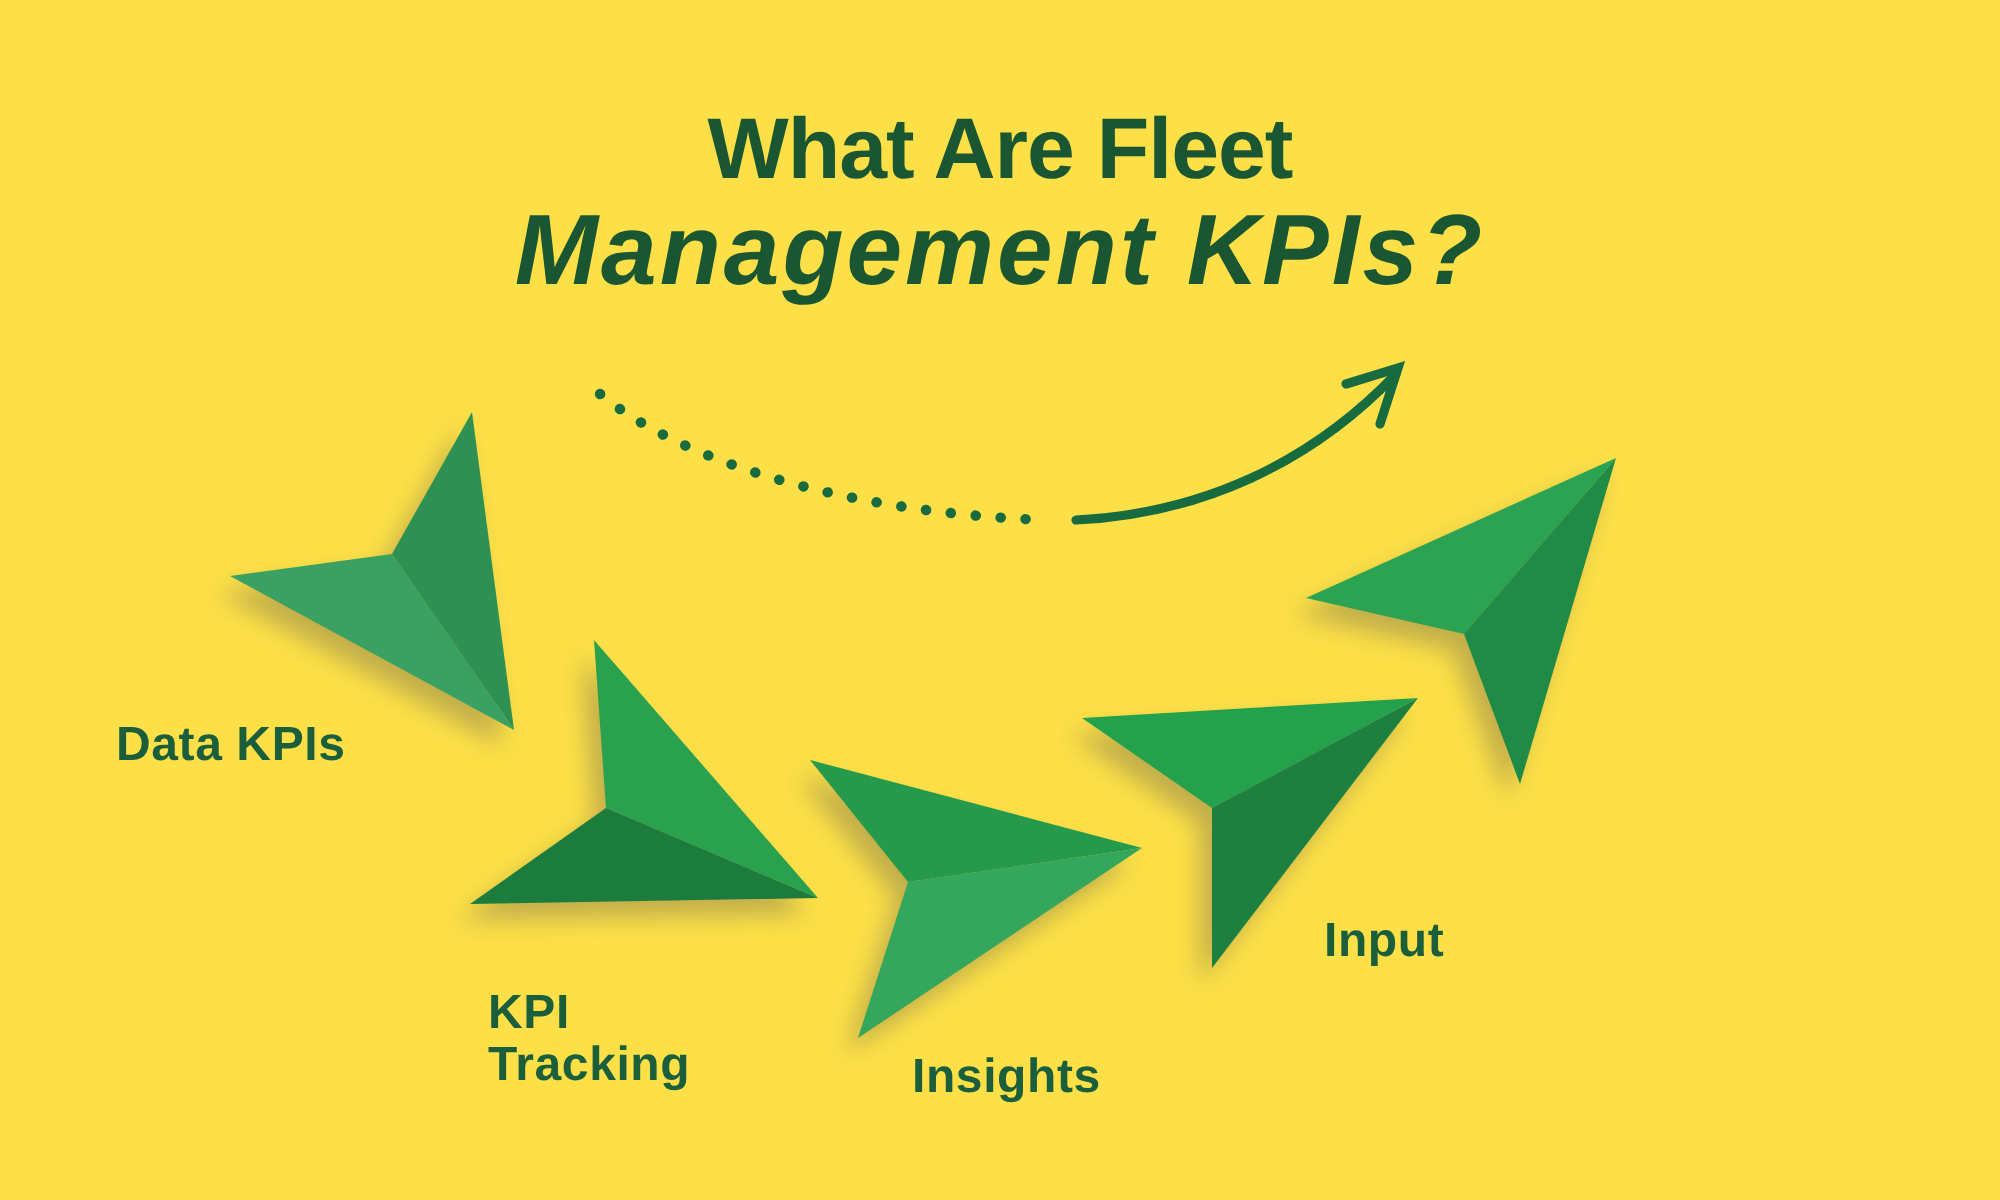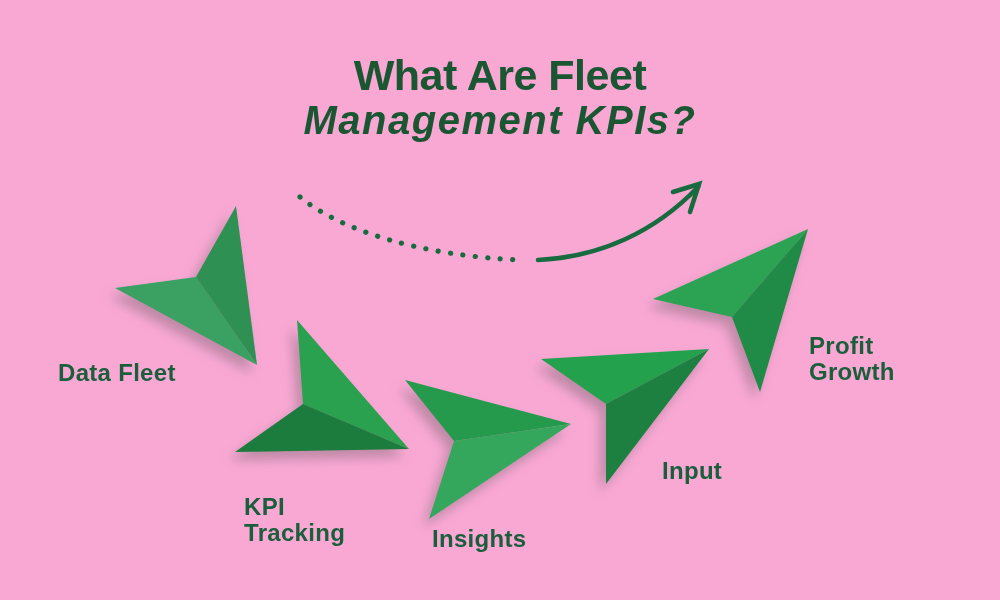--- a/index.html
+++ b/index.html
@@ -8,41 +8,41 @@
     width: 1000px;
     height: 600px;
     background: #ffffff;
     font-family: "Liberation Sans", "DejaVu Sans", sans-serif;
     overflow: hidden;
   }
   .stage {
     position: relative;
     width: 1000px;
     height: 600px;
-    background: #f9a8d4;
+    background: #fde047;
   }
   .title {
     position: absolute;
     top: 33px;
     left: 0;
     width: 100%;
     text-align: center;
     color: #1A5632;
     z-index: 3;
   }
   .title-line1 {
     display: block;
     font-size: 43px;
     font-weight: 800;
     letter-spacing: -0.5px;
     line-height: 1.0;
   }
   .title-line2 {
     display: block;
-    font-size: 40px;
+    font-size: 50px;
     font-weight: 700;
     font-style: italic;
     letter-spacing: 1.5px;
     line-height: 1.0;
     margin-top: 3px;
   }
   svg.flow {
     position: absolute;
     left: 0;
     top: 0;
@@ -58,21 +58,21 @@
     color: #1B5E3C;
     font-size: 24px;
     font-weight: 600;
     line-height: 26px;
     letter-spacing: 0.3px;
     white-space: pre-line;
     z-index: 2;
   }
   .lbl-data-input    { left: 58px;  top: 360px; }
   .lbl-kpi-tracking  { left: 244px; top: 494px; }
-  .lbl-insights      { left: 432px; top: 526px; }
+  .lbl-insights      { left: 456px; top: 526px; }
   .lbl-action        { left: 662px; top: 458px; }
   .lbl-profit-growth { left: 809px; top: 333px; }
 </style>
 </head>
 <body>
 
 <div class="stage">
 
   <h1 class="title">
     <span class="title-line1">What Are Fleet</span>
@@ -106,21 +106,19 @@
       <polygon points="541,359 606,404 709,349" fill="#23A14D"></polygon>
       <polygon points="606,484 606,404 709,349" fill="#1D8041"></polygon>
     </g>
 
     <g class="arrow">
       <polygon points="653,299 732,317 808,229" fill="#2BA353"></polygon>
       <polygon points="760,392 732,317 808,229" fill="#1F8B46"></polygon>
     </g>
   </svg>
 
-  <div class="step-label lbl-data-input">Data Fleet</div>
+  <div class="step-label lbl-data-input">Data KPIs</div>
   <div class="step-label lbl-kpi-tracking">KPI
 Tracking</div>
   <div class="step-label lbl-insights">Insights</div>
   <div class="step-label lbl-action">Input</div>
-  <div class="step-label lbl-profit-growth">Profit
-Growth</div>
 
 </div>
 
 </body></html>

